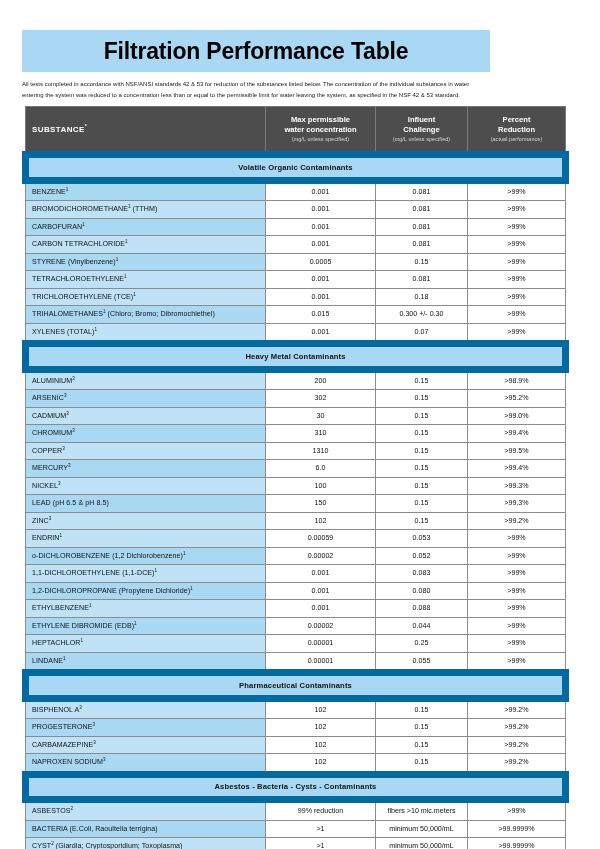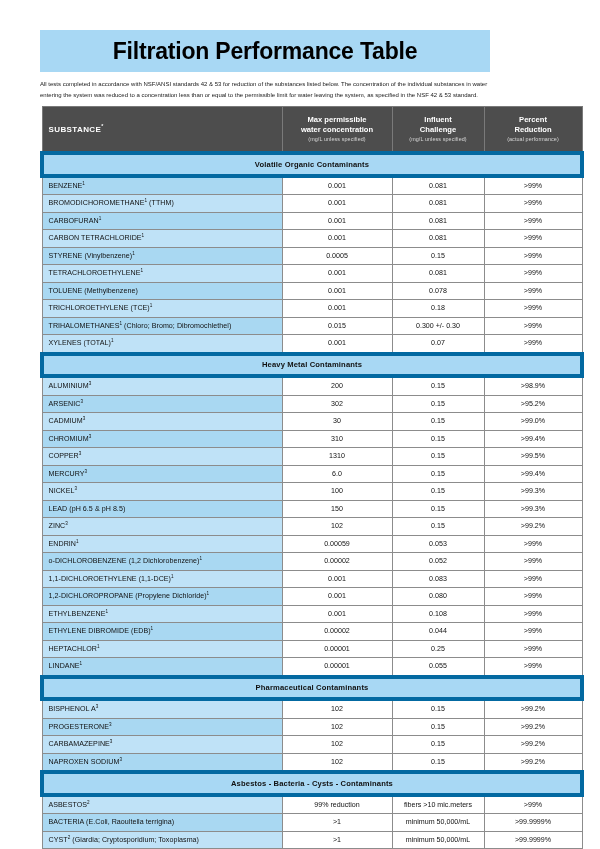--- a/index.html
+++ b/index.html
@@ -12,21 +12,21 @@
     height: 849px;
     font-family: "Liberation Sans", sans-serif;
     color: #1a1a1a;
     overflow: hidden;
   }
   .page {
     width: 520px;
     height: 849px;
     position: relative;
     box-sizing: border-box;
-    padding: 30px 30px 0 40px;
+    padding: 30px 30px 0 22px;
   }
   .title-banner {
     background: #a8d8f4;
     height: 42px;
     display: flex;
     align-items: center;
     justify-content: center;
   }
   .title-banner h1 {
     margin: 0;
@@ -89,21 +89,21 @@
     line-height: 0;
   }
 
   tr.section td {
     background: #a8d8f4;
     text-align: center;
     font-size: 7.6px;
     font-weight: bold;
     color: #111111;
     padding: 3px 0;
-    border: 4px solid #0369a1;
+    border: 7px solid #0369a1;
     letter-spacing: 0.15px;
   }
 
   tbody td {
     border: 1px solid #8c8c8c;
     padding: 2px 0;
     height: 12.5px;
   }
   td.sub {
     background: #bfe2f7;
@@ -196,26 +196,20 @@
           <td class="num">0.0005</td>
           <td class="num">0.15</td>
           <td class="num">&gt;99%</td>
         </tr>
         <tr>
           <td class="sub"><span>TETRACHLOROETHYLENE</span><sup>1</sup></td>
           <td class="num">0.001</td>
           <td class="num">0.081</td>
           <td class="num">&gt;99%</td>
         </tr>
-        <tr class="alt">
-          <td class="sub"><span>TOLUENE (Methylbenzene)</span></td>
-          <td class="num">0.001</td>
-          <td class="num">0.078</td>
-          <td class="num">&gt;99%</td>
-        </tr>
         <tr>
           <td class="sub"><span>TRICHLOROETHYLENE (TCE)</span><sup>1</sup></td>
           <td class="num">0.001</td>
           <td class="num">0.18</td>
           <td class="num">&gt;99%</td>
         </tr>
         <tr class="alt">
           <td class="sub"><span>TRIHALOMETHANES</span><sup>1</sup><span> (Chloro; Bromo;  Dibromochlethel)</span></td>
           <td class="num">0.015</td>
           <td class="num">0.300 +/- 0.30</td>
@@ -304,21 +298,21 @@
         </tr>
         <tr class="alt">
           <td class="sub"><span>1,2-DICHLOROPROPANE (Propylene Dichloride)</span><sup>1</sup></td>
           <td class="num">0.001</td>
           <td class="num">0.080</td>
           <td class="num">&gt;99%</td>
         </tr>
         <tr>
           <td class="sub"><span>ETHYLBENZENE</span><sup>1</sup></td>
           <td class="num">0.001</td>
-          <td class="num">0.108</td>
+          <td class="num">0.088</td>
           <td class="num">&gt;99%</td>
         </tr>
         <tr class="alt">
           <td class="sub"><span>ETHYLENE DIBROMIDE (EDB)</span><sup>1</sup></td>
           <td class="num">0.00002</td>
           <td class="num">0.044</td>
           <td class="num">&gt;99%</td>
         </tr>
         <tr>
           <td class="sub"><span>HEPTACHLOR</span><sup>1</sup></td>

